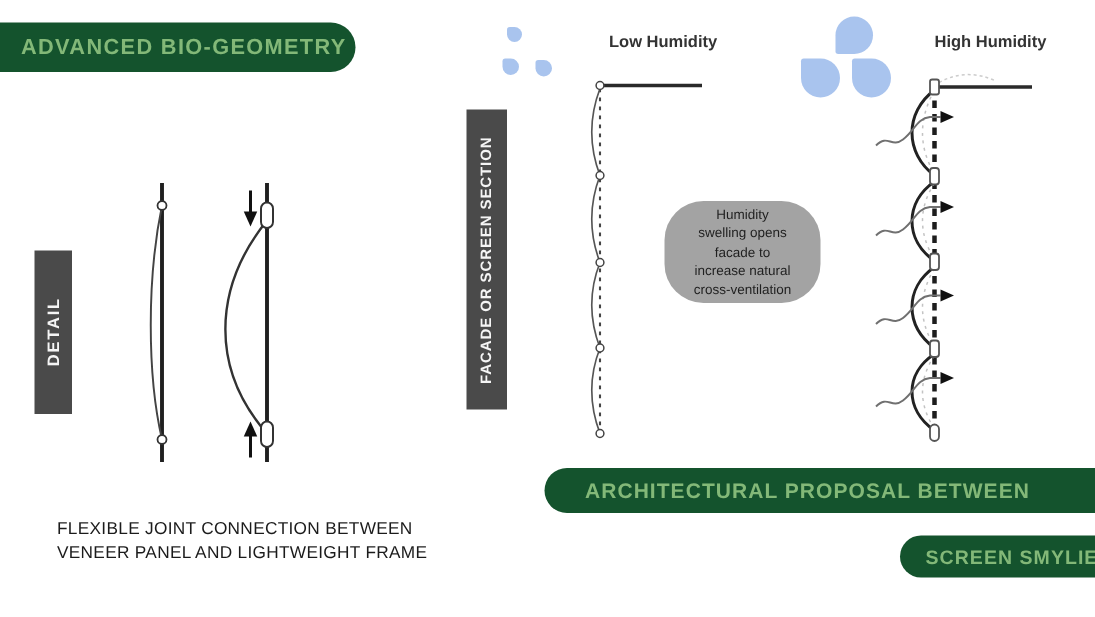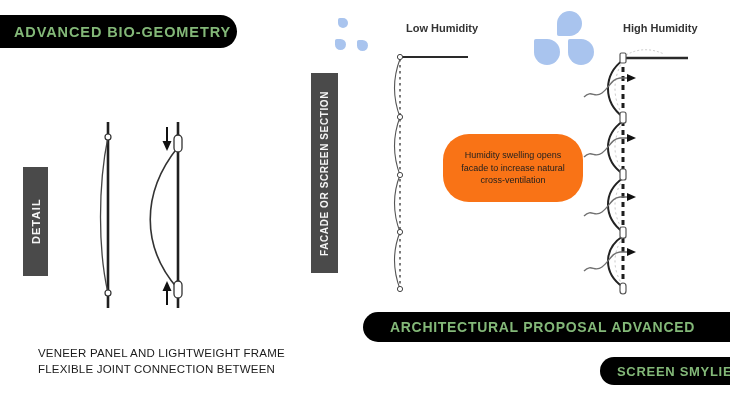--- a/index.html
+++ b/index.html
@@ -1,20 +1,20 @@
 <!DOCTYPE html>
 <html><head>
 <meta charset="utf-8">
 <style>
   html,body{margin:0;padding:0;background:#ffffff;}
   #page{position:relative;width:730px;height:411px;background:#ffffff;overflow:hidden;
         font-family:"Liberation Sans",sans-serif;}
 
   
-  .hl{position:absolute;background:#000000;color:#83b878;font-weight:bold;
+  .hl{position:absolute;background:#14532d;color:#83b878;font-weight:bold;
       display:flex;align-items:center;white-space:nowrap;}
   #title-bar{left:0;top:15px;width:223px;height:33px;border-radius:0 17px 17px 0;
       font-size:14.5px;letter-spacing:0.9px;padding-left:14px;}
   #subtitle-bar{left:363px;top:312px;width:367px;height:30px;border-radius:15px 0 0 15px;
       font-size:14px;letter-spacing:0.7px;padding-left:27px;}
   #author-bar{left:600px;top:357px;width:130px;height:28px;border-radius:14px 0 0 14px;
       font-size:13px;letter-spacing:0.7px;padding-left:17px;}
 
   
   .vbox{position:absolute;background:#4a4a4a;display:flex;align-items:center;justify-content:center;}
@@ -29,22 +29,22 @@
   .hlabel{position:absolute;font-size:11px;font-weight:bold;color:#333;white-space:nowrap;}
 
   
   .droplet{position:absolute;background:#a9c4ee;}
   .tl{border-radius:2px 55% 55% 55%;}   
   .bl{border-radius:55% 55% 55% 2px;}   
 
   #caption{position:absolute;left:38px;top:346px;font-size:11.5px;color:#1b1b1b;
       line-height:1.35;letter-spacing:0.2px;}
 
-  #callout{position:absolute;left:443px;top:134px;width:140px;height:68px;border-radius:26px;
-      background:#f97316;display:flex;align-items:center;justify-content:center;text-align:center;
+  #callout{position:absolute;left:443px;top:134px;width:104px;height:68px;border-radius:26px;
+      background:#a3a3a3;display:flex;align-items:center;justify-content:center;text-align:center;
       font-size:9px;line-height:1.4;color:#1f1f1f;padding:0 18px;box-sizing:border-box;}
 </style>
 </head>
 <body>
 
 <div id="page">
 
   <div id="title-bar" class="hl">
     <span>ADVANCED BIO-GEOMETRY</span>
   </div>
@@ -70,22 +70,22 @@
         <polygon points="77.5,26 86.5,26 82,36" fill="#111"></polygon>
       </g>
       <g>
         <line x1="82" y1="190" x2="82" y2="175" stroke="#111" stroke-width="2"></line>
         <polygon points="77.5,176 86.5,176 82,166" fill="#111"></polygon>
       </g>
     </g>
   </svg>
 
   <div id="caption">
+    <div>FLEXIBLE JOINT CONNECTION BETWEEN</div>
     <div>VENEER PANEL AND LIGHTWEIGHT FRAME</div>
-    <div>FLEXIBLE JOINT CONNECTION BETWEEN</div>
   </div>
 
   <div id="facade-box" class="vbox">
     <span>FACADE OR SCREEN SECTION</span>
   </div>
 
   <div class="abs">
     <div class="droplet tl" style="left:338px;top:18px;width:10px;height:10px;"></div>
     <div class="droplet tl" style="left:335px;top:39px;width:11px;height:11px;"></div>
     <div class="droplet tl" style="left:357px;top:40px;width:11px;height:11px;"></div>
@@ -156,19 +156,19 @@
       <rect x="40" y="182" width="6" height="11" rx="2"></rect>
       <rect x="40" y="238" width="6" height="11" rx="3"></rect>
     </g>
   </svg>
 
   <div id="callout">
     <span>Humidity swelling opens facade to increase natural cross-ventilation</span>
   </div>
 
   <div id="subtitle-bar" class="hl">
-    <span>ARCHITECTURAL PROPOSAL ADVANCED</span>
+    <span>ARCHITECTURAL PROPOSAL BETWEEN</span>
   </div>
   <div id="author-bar" class="hl">
     <span>SCREEN SMYLIE</span>
   </div>
 
 </div>
 
 </body></html>

